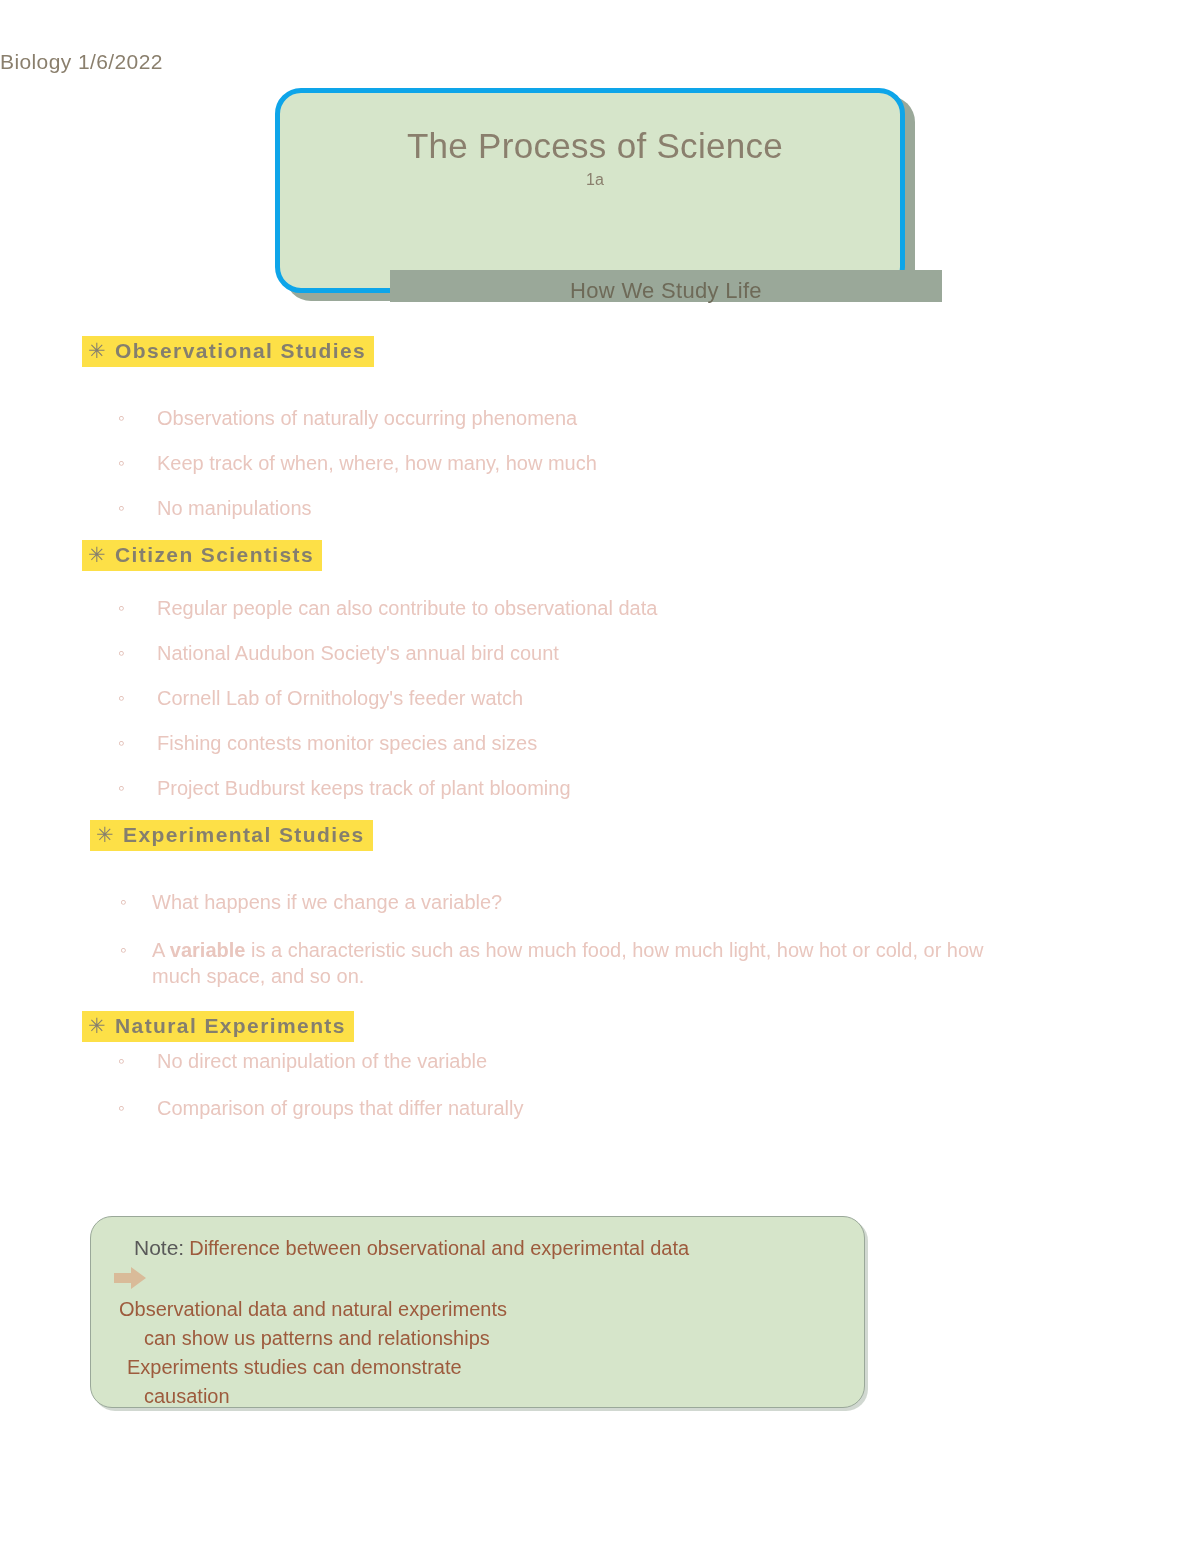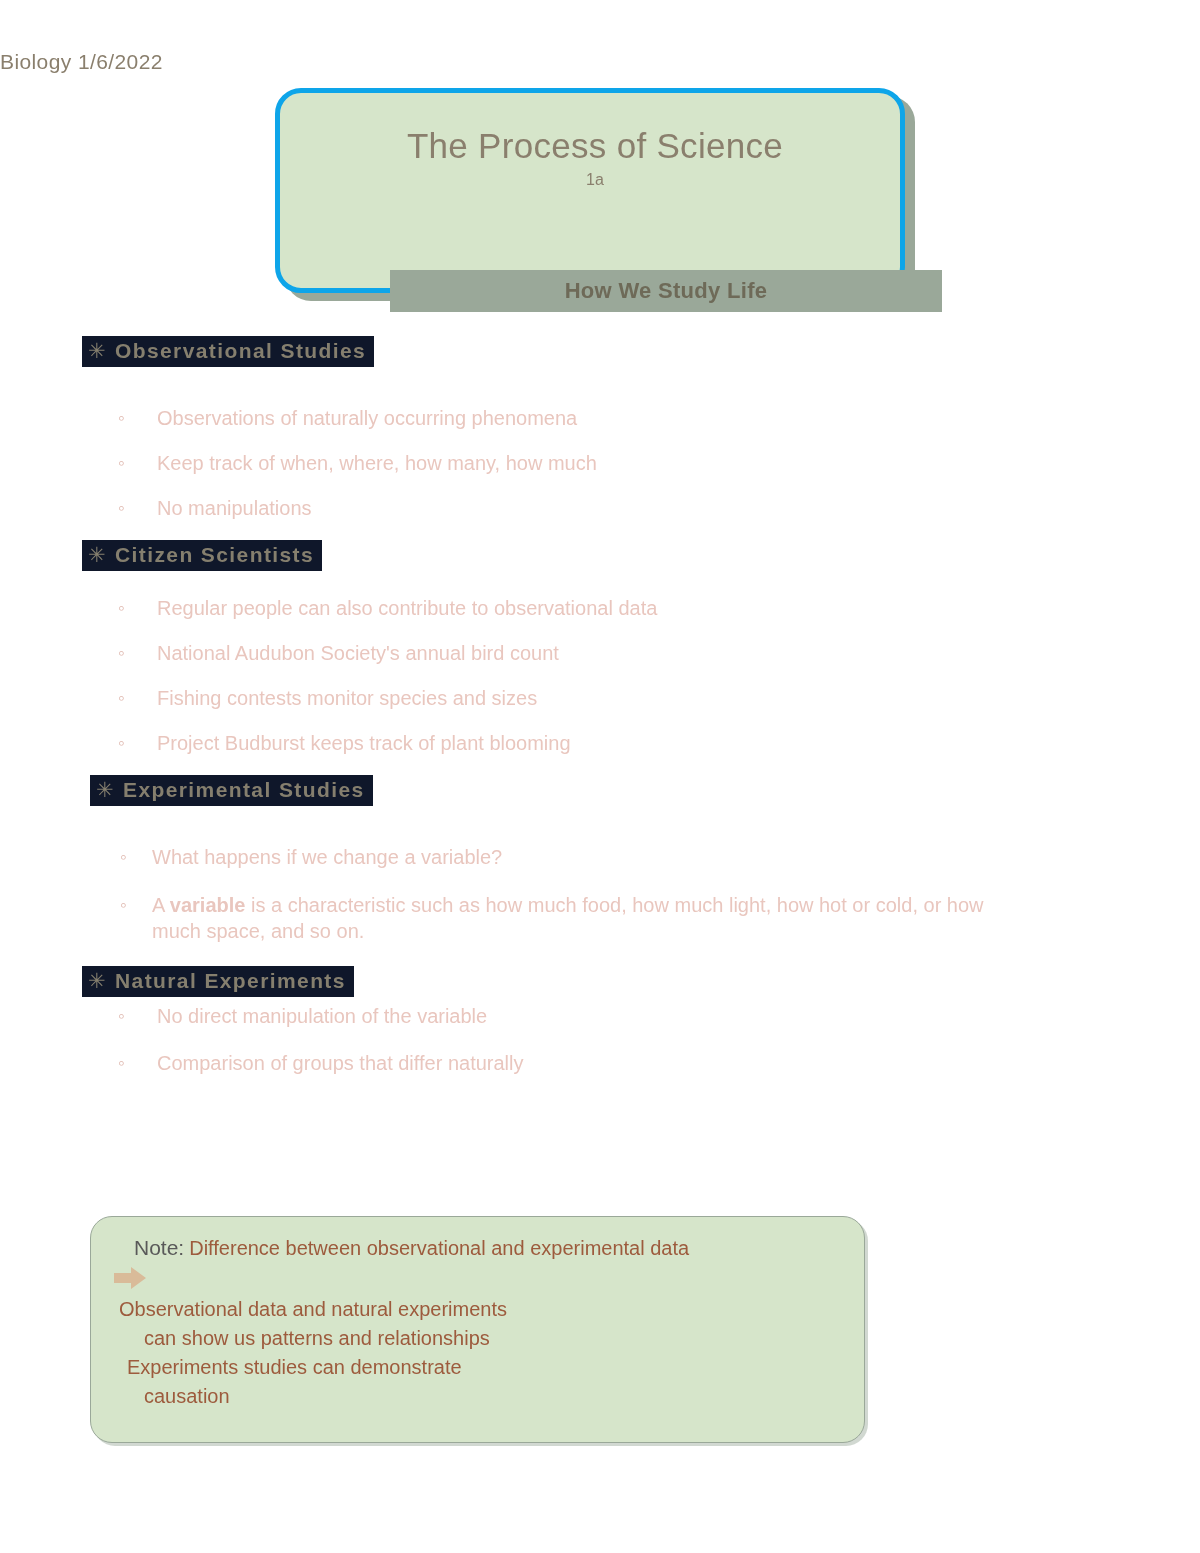--- a/index.html
+++ b/index.html
@@ -71,23 +71,22 @@
     width: 630px;
     text-align: center;
     font-size: 16px;
     color: #8a7f6d;
   }
   .subtitle-bar {
     position: absolute;
     top: 270px;
     left: 390px;
     width: 552px;
-    height: 42px;
+    height: 32px;
     background: #9aa899;
-    font-weight: bold;
   }
   .subtitle-bar-label {
     position: absolute;
     top: 0;
     left: 0;
     width: 552px;
     line-height: 42px;
     text-align: center;
     font-size: 22px;
     color: #6e6a58;
@@ -98,21 +97,21 @@
   .content {
     position: absolute;
     top: 336px;
     left: 0;
     width: 1200px;
   }
   .section { position: relative; }
 
   .section-heading {
     display: inline-block;
-    background: #0f172a;
+    background: #fde047;
     color: #857f6e;
     font-size: 21px;
     font-weight: bold;
     letter-spacing: 1.4px;
     padding: 3px 8px 4px 6px;
     white-space: nowrap;
   }
   .section-heading .ast {
     display: inline-block;
     margin-right: 8px;
@@ -160,21 +159,21 @@
   .sec-natural { margin-left: 82px; margin-top: 4px; }
   .sec-natural .bullets { margin-top: 6px; }
   .sec-natural .bullet { margin-bottom: 21px; }
 
   
   .note-box {
     position: absolute;
     top: 1216px;
     left: 90px;
     width: 775px;
-    height: 227px;
+    height: 192px;
     background: #d6e5ca;
     border: 1px solid #9aa899;
     border-radius: 22px;
     box-sizing: border-box;
     overflow: hidden;
     box-shadow: 3px 3px 0 rgba(154,168,153,0.45);
   }
   .note-title-row {
     position: absolute;
     top: 19px;
@@ -241,20 +240,21 @@
     </ul>
   </div>
 
   <div class="section sec-citizen">
     <div class="section-heading">
       <span class="ast">✳</span><span>Citizen Scientists</span>
     </div>
     <ul class="bullets">
       <li class="bullet">Regular people can also contribute to observational data</li>
       <li class="bullet">National Audubon Society's annual bird count</li>
+      <li class="bullet">Cornell Lab of Ornithology's feeder watch</li>
       <li class="bullet">Fishing contests monitor species and sizes</li>
       <li class="bullet">Project Budburst keeps track of plant blooming</li>
     </ul>
   </div>
 
   <div class="section sec-experimental">
     <div class="section-heading">
       <span class="ast">✳</span><span>Experimental Studies</span>
     </div>
     <ul class="bullets">

